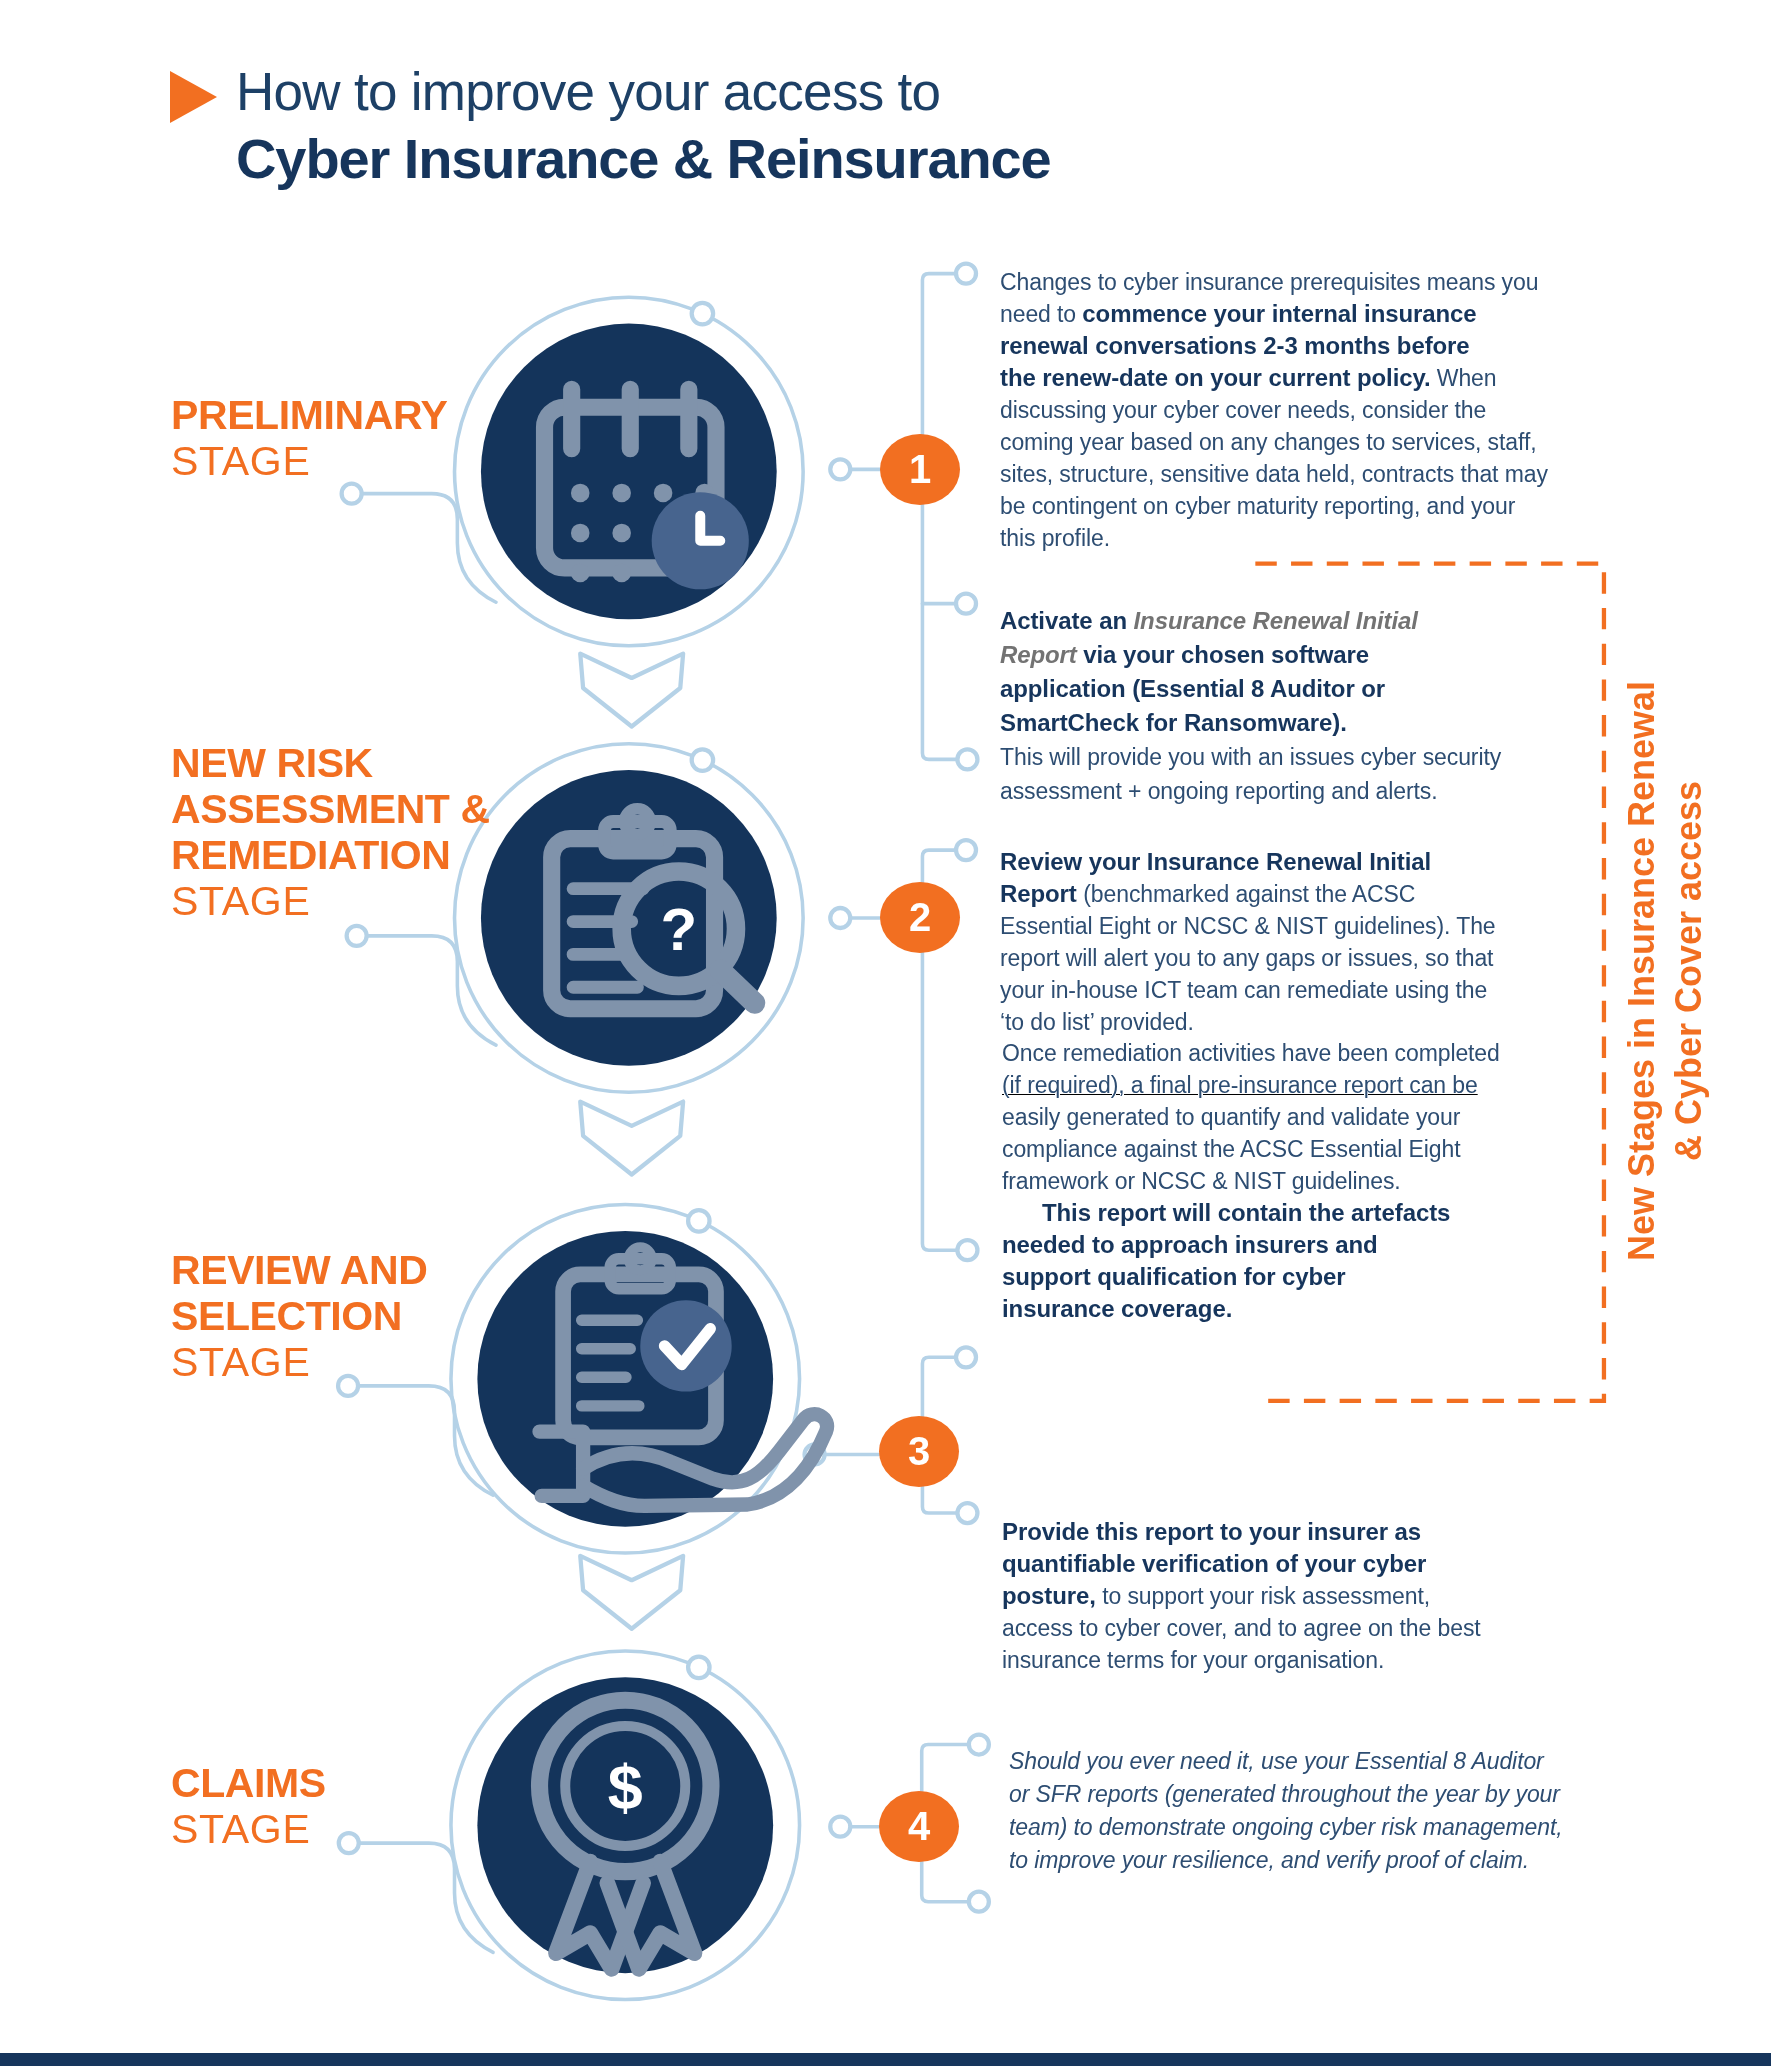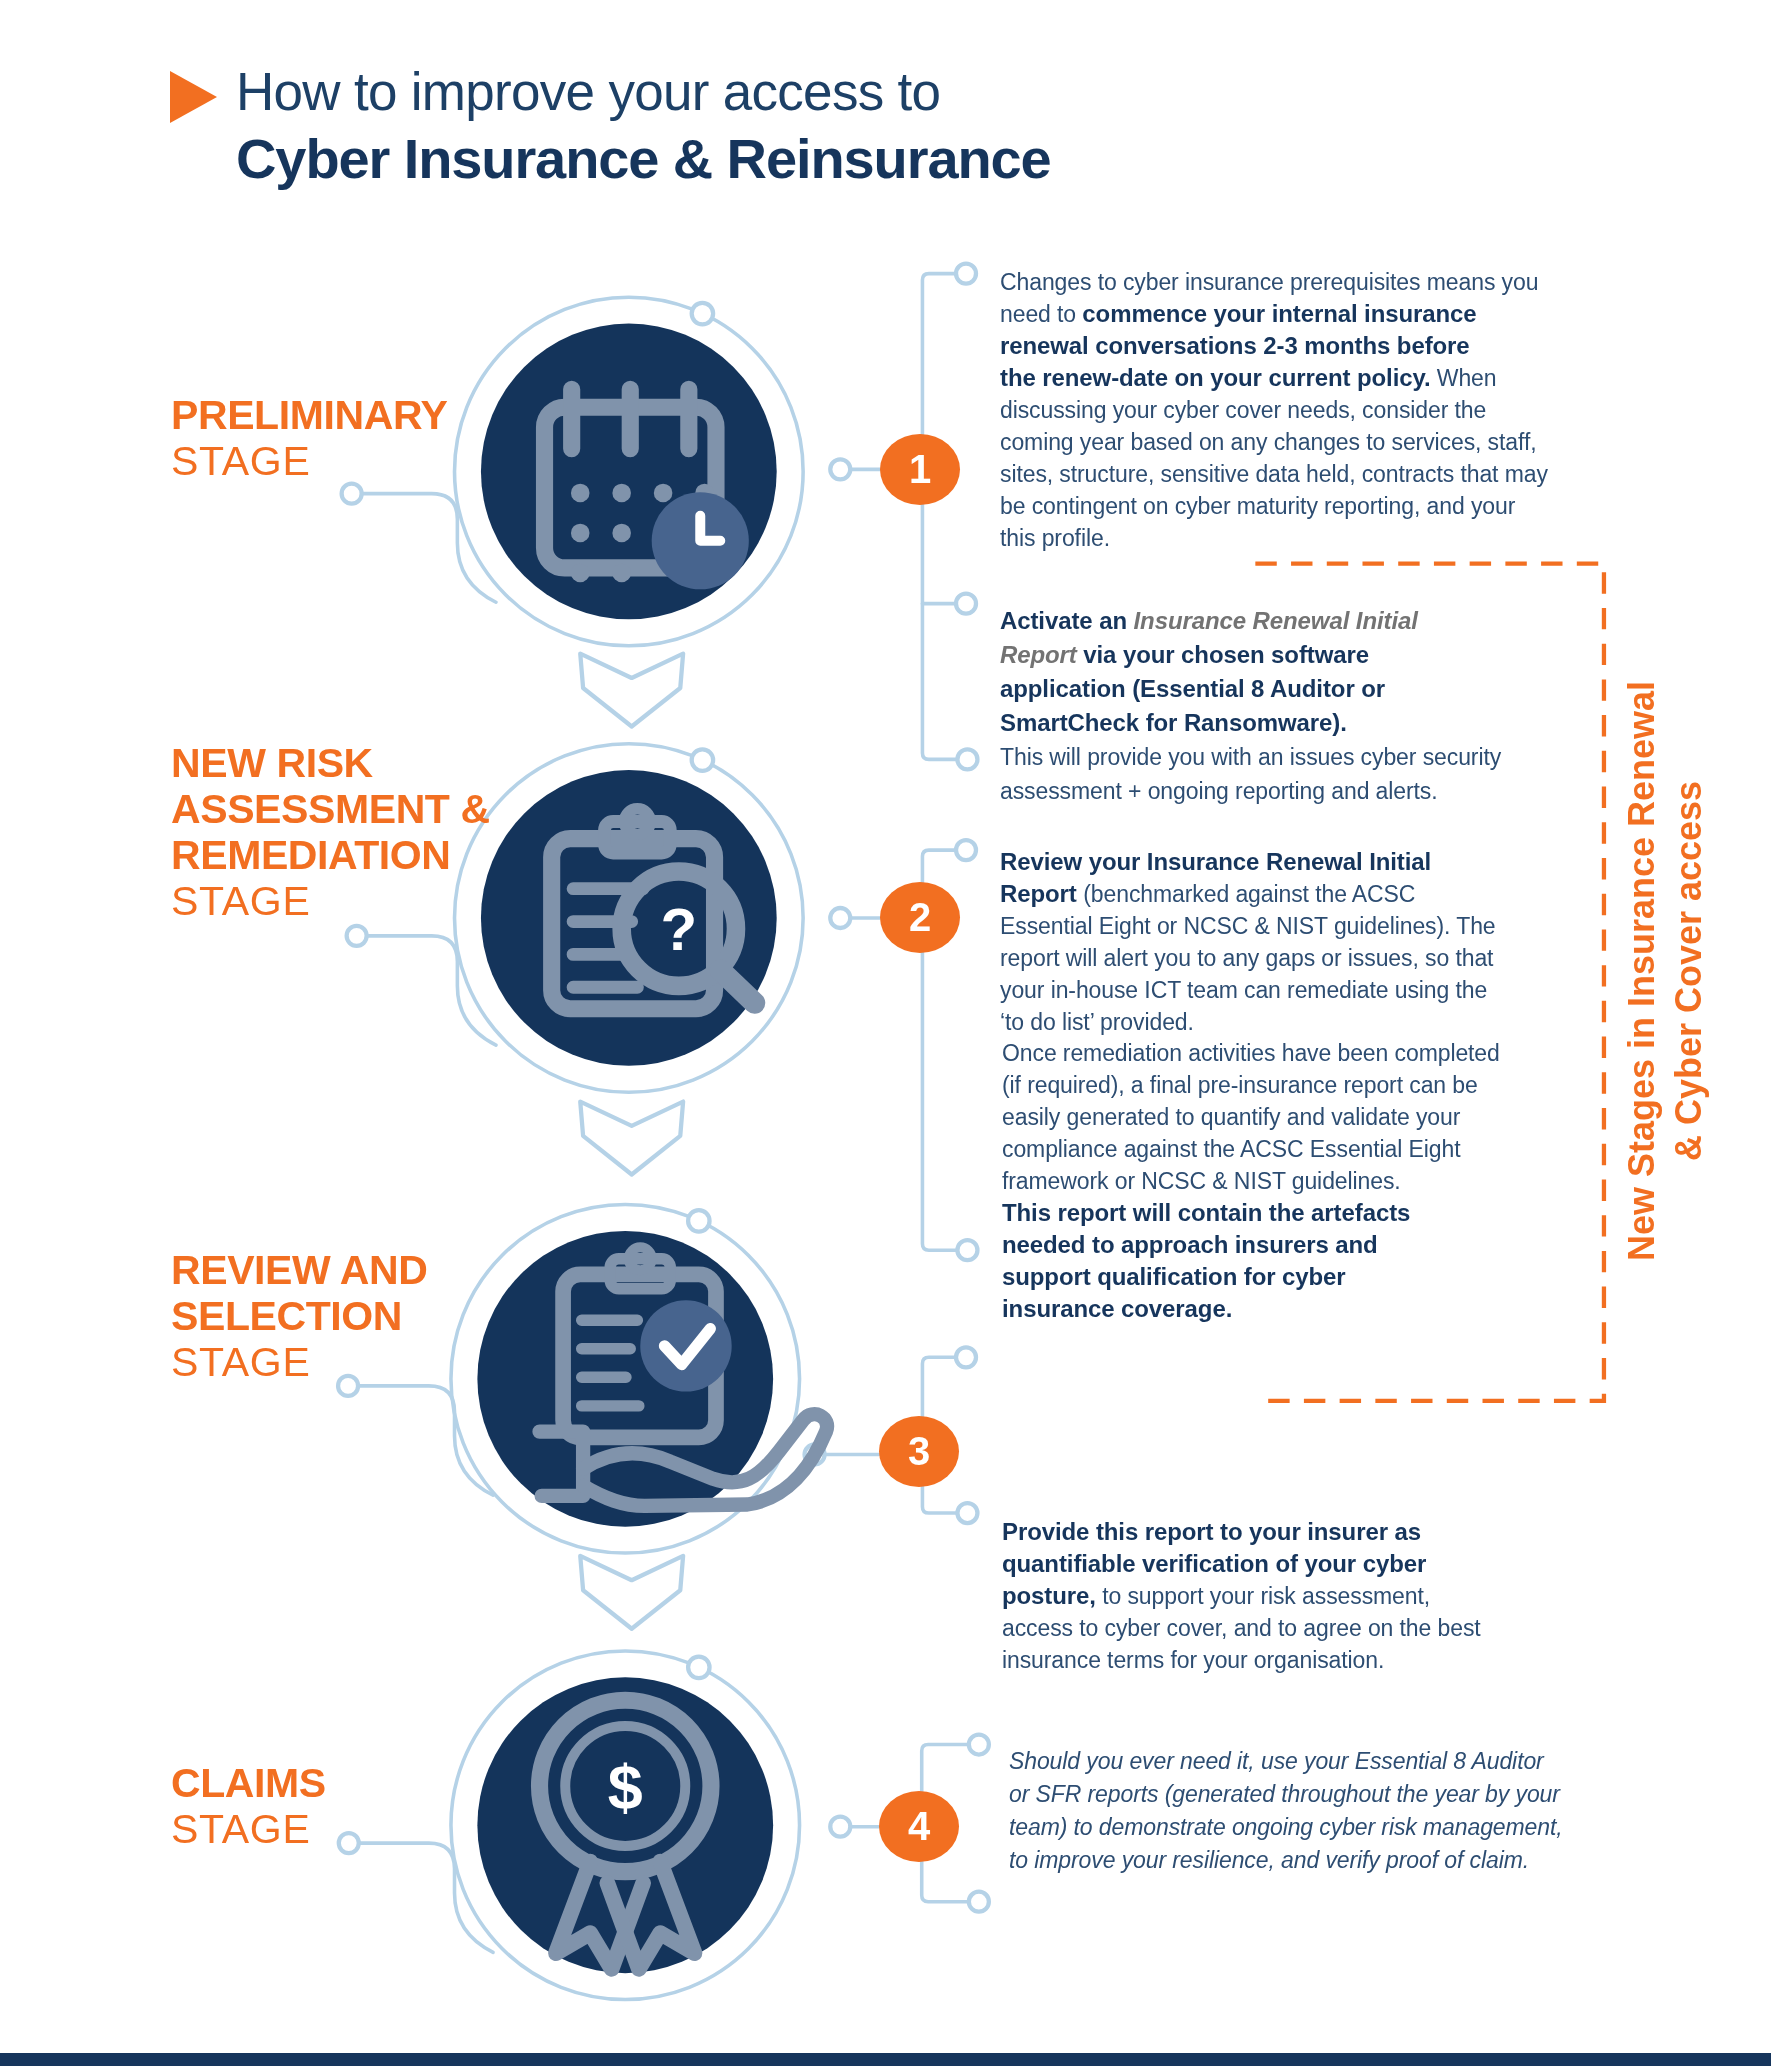--- a/index.html
+++ b/index.html
@@ -213,25 +213,25 @@
   <div class="abs tblock" style="left: 1000px; top: 846px;">
       <div class="line" style="height: 32px; line-height: 32px;"><span class="seg-b">Review your Insurance Renewal Initial</span></div>
       <div class="line" style="height: 32px; line-height: 32px;"><span class="seg-b">Report </span><span class="seg-r">(benchmarked against the ACSC</span></div>
       <div class="line" style="height: 32px; line-height: 32px;"><span class="seg-r">Essential Eight or NCSC &amp; NIST guidelines). The</span></div>
       <div class="line" style="height: 32px; line-height: 32px;"><span class="seg-r">report will alert you to any gaps or issues, so that</span></div>
       <div class="line" style="height: 32px; line-height: 32px;"><span class="seg-r">your in-house ICT team can remediate using the</span></div>
       <div class="line" style="height: 32px; line-height: 32px;"><span class="seg-r">‘to do list’ provided.</span></div>
     </div>
   <div class="abs tblock" style="left: 1002px; top: 1037px;">
       <div class="line" style="height: 32px; line-height: 32px;"><span class="seg-r">Once remediation activities have been completed</span></div>
-      <div class="line" style="height: 32px; line-height: 32px;"><span class="seg-r">(if required), a final pre-insurance report can be</span></div>
+      <div class="line" style="height: 32px; line-height: 32px; text-decoration: underline;"><span class="seg-r">(if required), a final pre-insurance report can be</span></div>
       <div class="line" style="height: 32px; line-height: 32px;"><span class="seg-r">easily generated to quantify and validate your</span></div>
       <div class="line" style="height: 32px; line-height: 32px;"><span class="seg-r">compliance against the ACSC Essential Eight</span></div>
       <div class="line" style="height: 32px; line-height: 32px;"><span class="seg-r">framework or NCSC &amp; NIST guidelines.</span></div>
-      <div class="line" style="height: 32px; line-height: 32px;"><span class="seg-b">This report will contain the artefacts</span></div>
+      <div class="line" style="height: 32px; line-height: 32px; margin-left: 40px;"><span class="seg-b">This report will contain the artefacts</span></div>
       <div class="line" style="height: 32px; line-height: 32px;"><span class="seg-b">needed to approach insurers and</span></div>
       <div class="line" style="height: 32px; line-height: 32px;"><span class="seg-b">support qualification for cyber</span></div>
       <div class="line" style="height: 32px; line-height: 32px;"><span class="seg-b">insurance coverage.</span></div>
     </div>
   <div class="abs tblock" style="left: 1002px; top: 1516px;">
       <div class="line" style="height: 32px; line-height: 32px;"><span class="seg-b">Provide this report to your insurer as</span></div>
       <div class="line" style="height: 32px; line-height: 32px;"><span class="seg-b">quantifiable verification of your cyber</span></div>
       <div class="line" style="height: 32px; line-height: 32px;"><span class="seg-b">posture,</span><span class="seg-r"> to support your risk assessment,</span></div>
       <div class="line" style="height: 32px; line-height: 32px;"><span class="seg-r">access to cyber cover, and to agree on the best</span></div>
       <div class="line" style="height: 32px; line-height: 32px;"><span class="seg-r">insurance terms for your organisation.</span></div>

